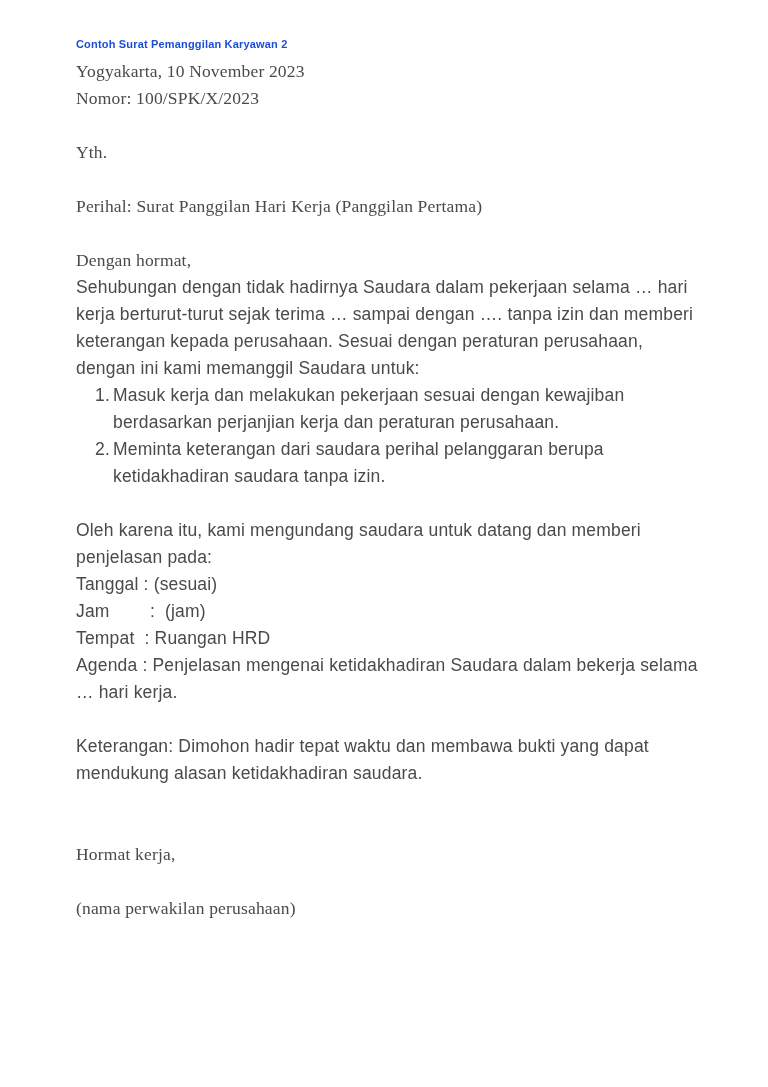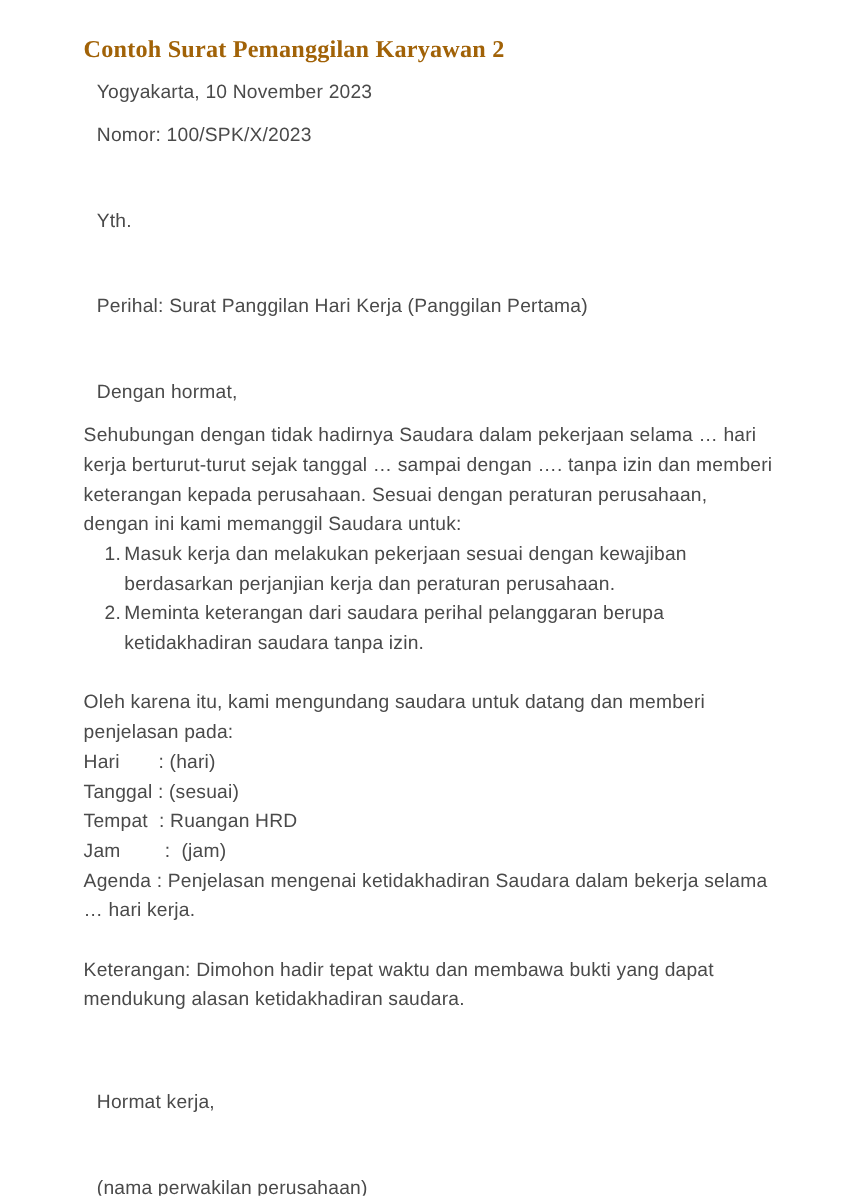--- a/index.html
+++ b/index.html
@@ -20,30 +20,30 @@
     background: #ffffff;
     padding: 31px 62px 20px 76px;
   }
   .doc {
     font-size: 17.5px;
     line-height: 27px;
     color: #4a4a4a;
     letter-spacing: 0.01em;
   }
   .doc-title {
-    font-size: 22px;
+    font-size: 11px;
     line-height: 27px;
     font-weight: bold;
-    color: #a16207;
+    color: #1d4ed8;
     margin: 0;
-    font-family: Liberation Serif, serif;
   }
   .line {
-    margin: 12px;
+    margin: 0;
     white-space: pre-wrap;
+    font-family: Liberation Serif, serif;
   }
   .para {
     margin: 0;
   }
   .spacer {
     height: 27px;
   }
   .num-list {
     margin: 0;
     padding: 0;
@@ -81,41 +81,40 @@
 
     <p class="line">Yth.</p>
 
     <div class="spacer"></div>
 
     <p class="line">Perihal: Surat Panggilan Hari Kerja (Panggilan Pertama)</p>
 
     <div class="spacer"></div>
 
     <p class="line">Dengan hormat,</p>
-    <p class="para">Sehubungan dengan tidak hadirnya Saudara dalam pekerjaan selama … hari kerja berturut-turut sejak tanggal … sampai dengan …. tanpa izin dan memberi keterangan kepada perusahaan. Sesuai dengan peraturan perusahaan, dengan ini kami memanggil Saudara untuk:</p>
+    <p class="para">Sehubungan dengan tidak hadirnya Saudara dalam pekerjaan selama … hari kerja berturut-turut sejak terima … sampai dengan …. tanpa izin dan memberi keterangan kepada perusahaan. Sesuai dengan peraturan perusahaan, dengan ini kami memanggil Saudara untuk:</p>
 
     <ol class="num-list">
       <li>
         <span class="marker">1.</span>
         <span>Masuk kerja dan melakukan pekerjaan sesuai dengan kewajiban berdasarkan perjanjian kerja dan peraturan perusahaan.</span>
       </li>
       <li>
         <span class="marker">2.</span>
         <span>Meminta keterangan dari saudara perihal pelanggaran berupa ketidakhadiran saudara tanpa izin.</span>
       </li>
     </ol>
 
     <div class="spacer"></div>
 
     <p class="para">Oleh karena itu, kami mengundang saudara untuk datang dan memberi penjelasan pada:</p>
 
-    <p class="detail-line">Hari       : (hari)</p>
     <p class="detail-line">Tanggal : (sesuai)</p>
+    <p class="detail-line">Jam        :  (jam)</p>
     <p class="detail-line">Tempat  : Ruangan HRD</p>
-    <p class="detail-line">Jam        :  (jam)</p>
     <p class="para">Agenda  : Penjelasan mengenai ketidakhadiran Saudara dalam bekerja selama … hari kerja.</p>
 
     <div class="spacer"></div>
 
     <p class="para">Keterangan: Dimohon hadir tepat waktu dan membawa bukti yang dapat mendukung alasan ketidakhadiran saudara.</p>
 
     <div class="spacer"></div>
 
 
     <div class="spacer"></div>

